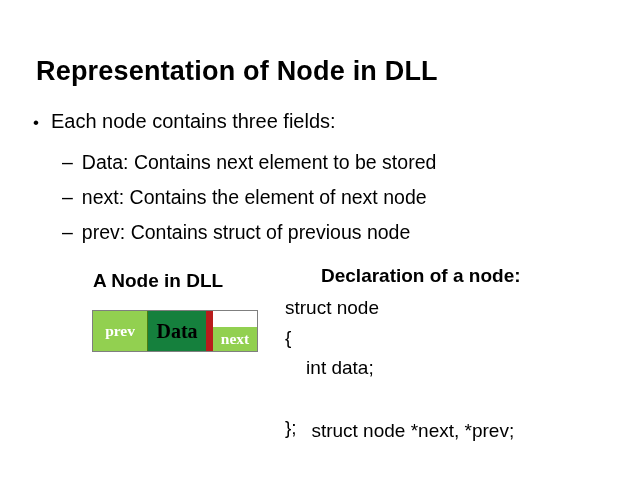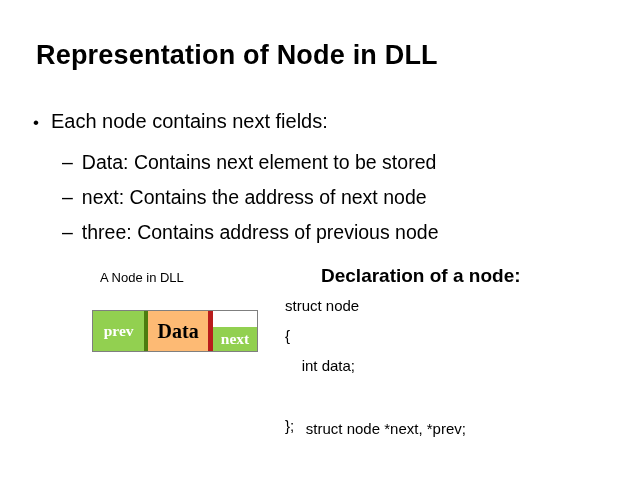--- a/index.html
+++ b/index.html
@@ -15,21 +15,21 @@
     color: #000000;
     position: relative;
   }
   .slide {
     position: absolute;
     inset: 0;
   }
   .title {
     position: absolute;
     left: 36px;
-    top: 40px;
+    top: 56px;
     font-size: 27px;
     font-weight: bold;
     letter-spacing: 0.2px;
     color: #000000;
     white-space: nowrap;
   }
   .bullet-l1 {
     position: absolute;
     left: 33px;
     top: 110px;
@@ -54,24 +54,24 @@
   .bullet-l2 .dash {
     margin-right: 9px;
   }
   .b2a { top: 151px; }
   .b2b { top: 186px; }
   .b2c { top: 221px; }
 
   
   .node-caption {
     position: absolute;
-    left: 100px;
+    left: 93px;
     top: 270px;
-    font-size: 13px;
-    font-weight: normal;
+    font-size: 19px;
+    font-weight: bold;
     white-space: nowrap;
   }
   .node-box {
     position: absolute;
     left: 92px;
     top: 310px;
     width: 166px;
     height: 42px;
     border: 1px solid #7f7f7f;
     box-sizing: border-box;
@@ -83,28 +83,28 @@
     justify-content: center;
     font-family: "Liberation Serif", serif;
     font-weight: bold;
     box-sizing: border-box;
   }
   .cell-prev {
     width: 60px;
     background: #92d050;
     color: #ffffff;
     font-size: 15.5px;
-    border-right: 4px solid #4d7c0f;
+    border-right: 1px solid #4d7c0f;
   }
   .cell-data {
     width: 70px;
-    background: #fdba74;
+    background: #15803d;
     color: #000000;
     font-size: 20px;
-    border-right: 5px solid #b91c1c;
+    border-right: 7px solid #b91c1c;
   }
   .cell-next {
     width: 48px;
     background: #92d050;
     color: #ffffff;
     font-size: 15.5px;
     margin-top: 16px;
   }
 
   
@@ -113,54 +113,54 @@
     left: 285px;
     top: 265px;
     font-size: 19px;
     font-weight: bold;
     white-space: nowrap;
     margin-left: 36px;
   }
   .decl-line {
     position: absolute;
     left: 285px;
-    font-size: 15px;
+    font-size: 19px;
     white-space: pre;
   }
   .d0 { top: 297px; }
   .d1 { top: 327px; }
   .d2 { top: 357px; text-align: center; }
   .d3 { top: 387px; margin-top: 33px; }
   .d4 { top: 417px; }
 </style>
 </head>
 <body>
 
 <div class="slide">
 
   <div class="title">Representation of Node in DLL</div>
 
   <div class="bullet-l1">
     <span class="dot">•</span>
-    <span>Each node contains next fields:</span>
+    <span>Each node contains three fields:</span>
   </div>
 
   <div class="bullet-l2 b2a">
     <span class="dash">–</span>
     <span>Data: Contains next element to be stored</span>
   </div>
 
   <div class="bullet-l2 b2b">
     <span class="dash">–</span>
-    <span>next: Contains the address of next node</span>
+    <span>next: Contains the element of next node</span>
   </div>
 
   <div class="bullet-l2 b2c">
     <span class="dash">–</span>
-    <span>three: Contains address of previous node</span>
+    <span>prev: Contains struct of previous node</span>
   </div>
 
   <div class="node-caption">A Node in DLL</div>
 
   <div class="node-box">
     <div class="node-cell cell-prev">prev</div>
     <div class="node-cell cell-data">Data</div>
     <div class="node-cell cell-next">next</div>
   </div>
 

